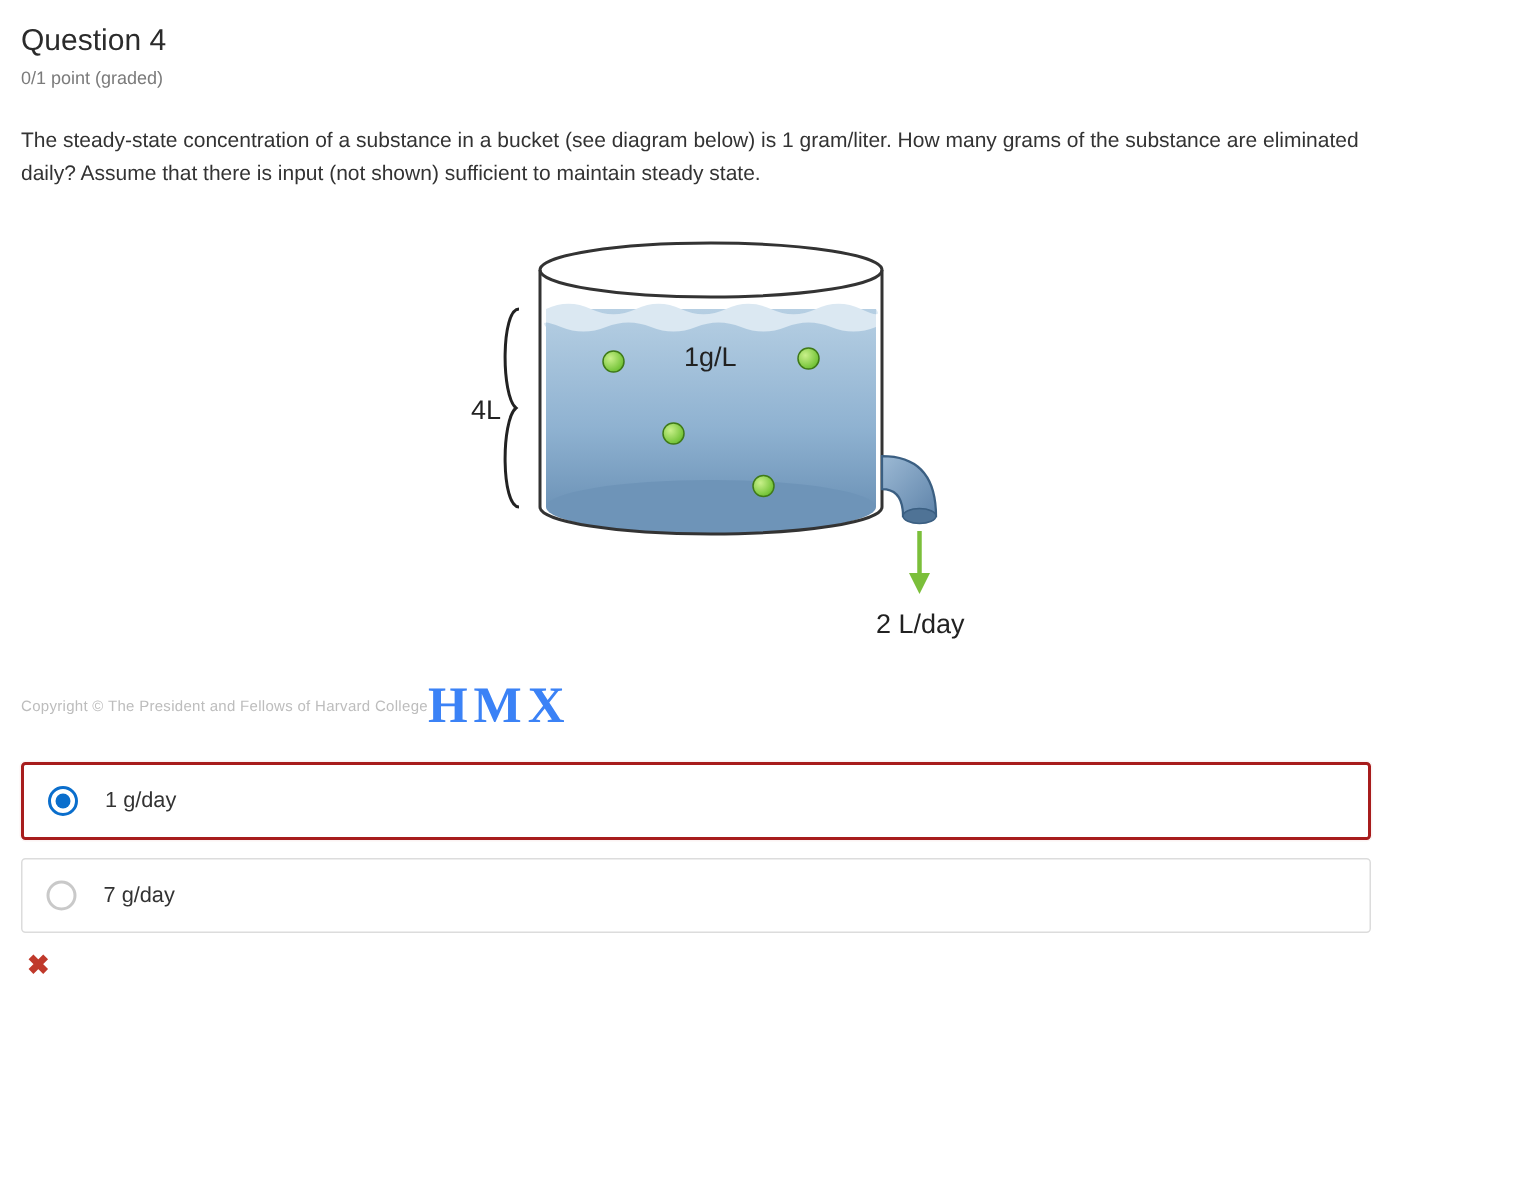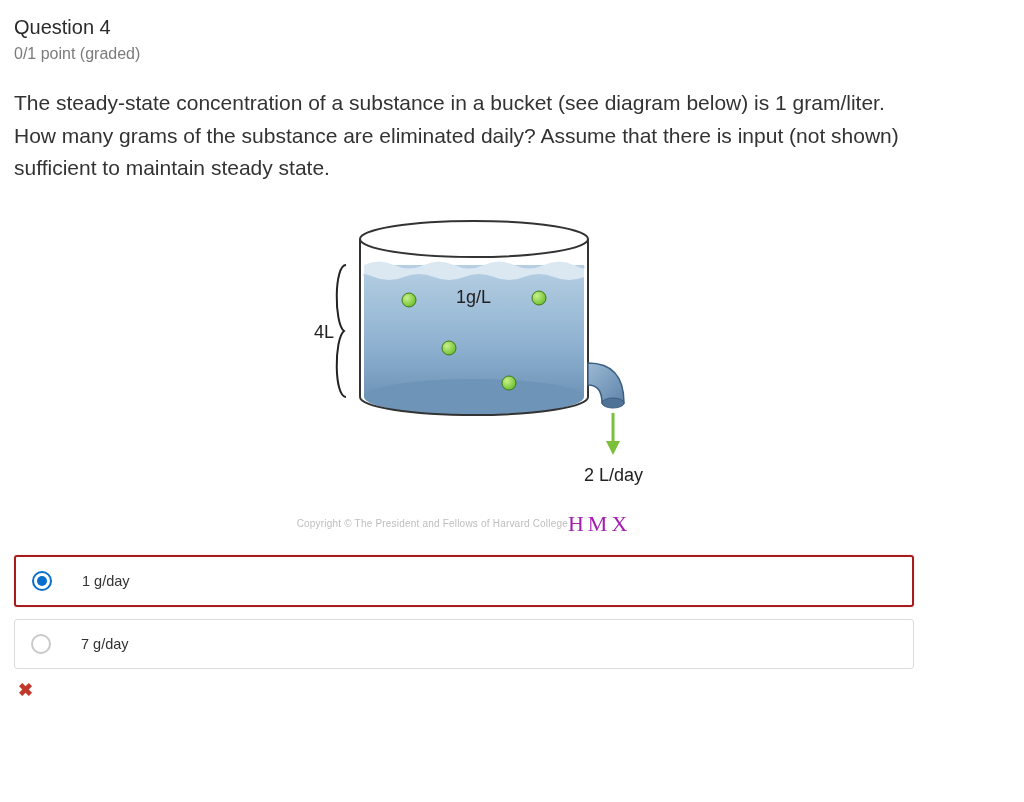--- a/index.html
+++ b/index.html
@@ -14,64 +14,64 @@
     padding: 16px 14px 0 14px;
     width: 928px;
   }
   .q-title {
     font-size: 20px;
     font-weight: 400;
     color: #2b2b2b;
     margin: 0 0 6px 0;
   }
   .q-points {
-    font-size: 16px;
+    font-size: 12px;
     color: #7b7b7b;
     margin: 0 0 24px 0;
   }
   .q-prompt {
-    font-size: 21px;
+    font-size: 14px;
     line-height: 1.55;
     color: #333;
     margin: 0 0 16px 0;
     max-width: 960px;
   }
   .diagram-wrap {
     width: 100%;
     display: flex;
     justify-content: center;
     margin: 18px 0 8px 0;
   }
   .copyright-row {
     display: flex;
-    justify-content: center;
+    justify-content: flex-start;
     align-items: center;
     margin: 6px 0 18px 0;
   }
   .copyright-text {
     font-size: 10px;
     color: #bdbdbd;
     letter-spacing: .2px;
   }
   .hmx {
     font-family: "Times New Roman", serif;
-    font-size: 22px;
-    font-weight: 400;
+    font-size: 34px;
+    font-weight: 700;
     letter-spacing: 4px;
-    color: #a21caf;
+    color: #3b82f6;
   }
   .choices {
     display: flex;
     flex-direction: column;
     gap: 12px;
   }
   .choice {
     display: flex;
     align-items: center;
-    gap: 30px;
+    gap: 18px;
     border: 1px solid #dcdcdc;
     border-radius: 3px;
     padding: 14px 16px;
     font-size: 14.5px;
     color: #333;
     cursor: pointer;
     background: #fff;
   }
   .choice.selected {
     border: 2px solid #a71c1c;

